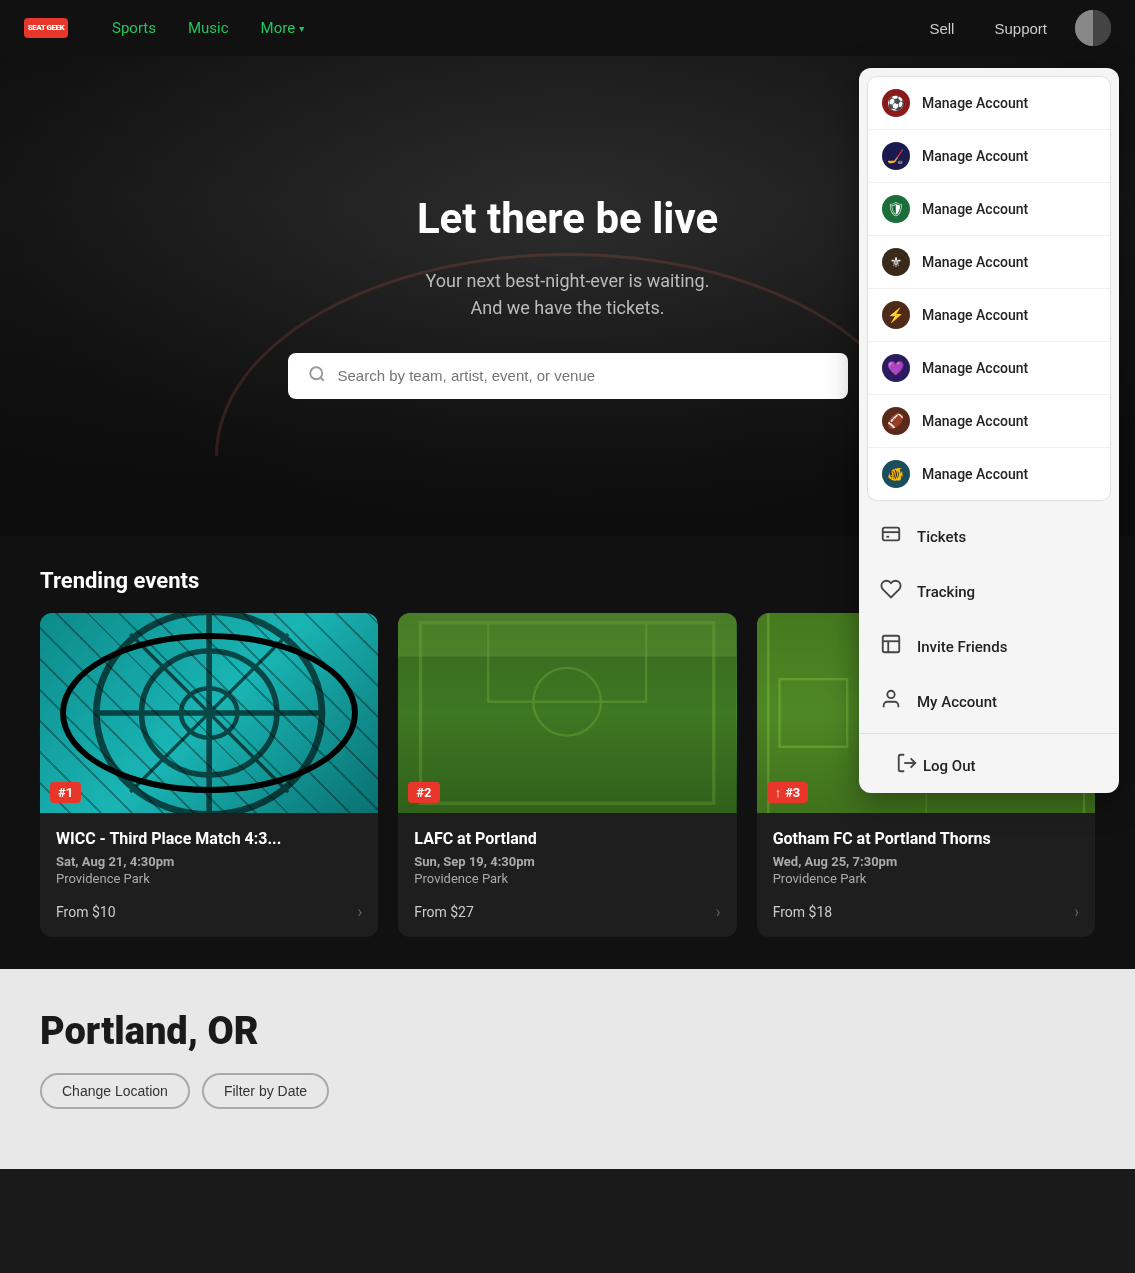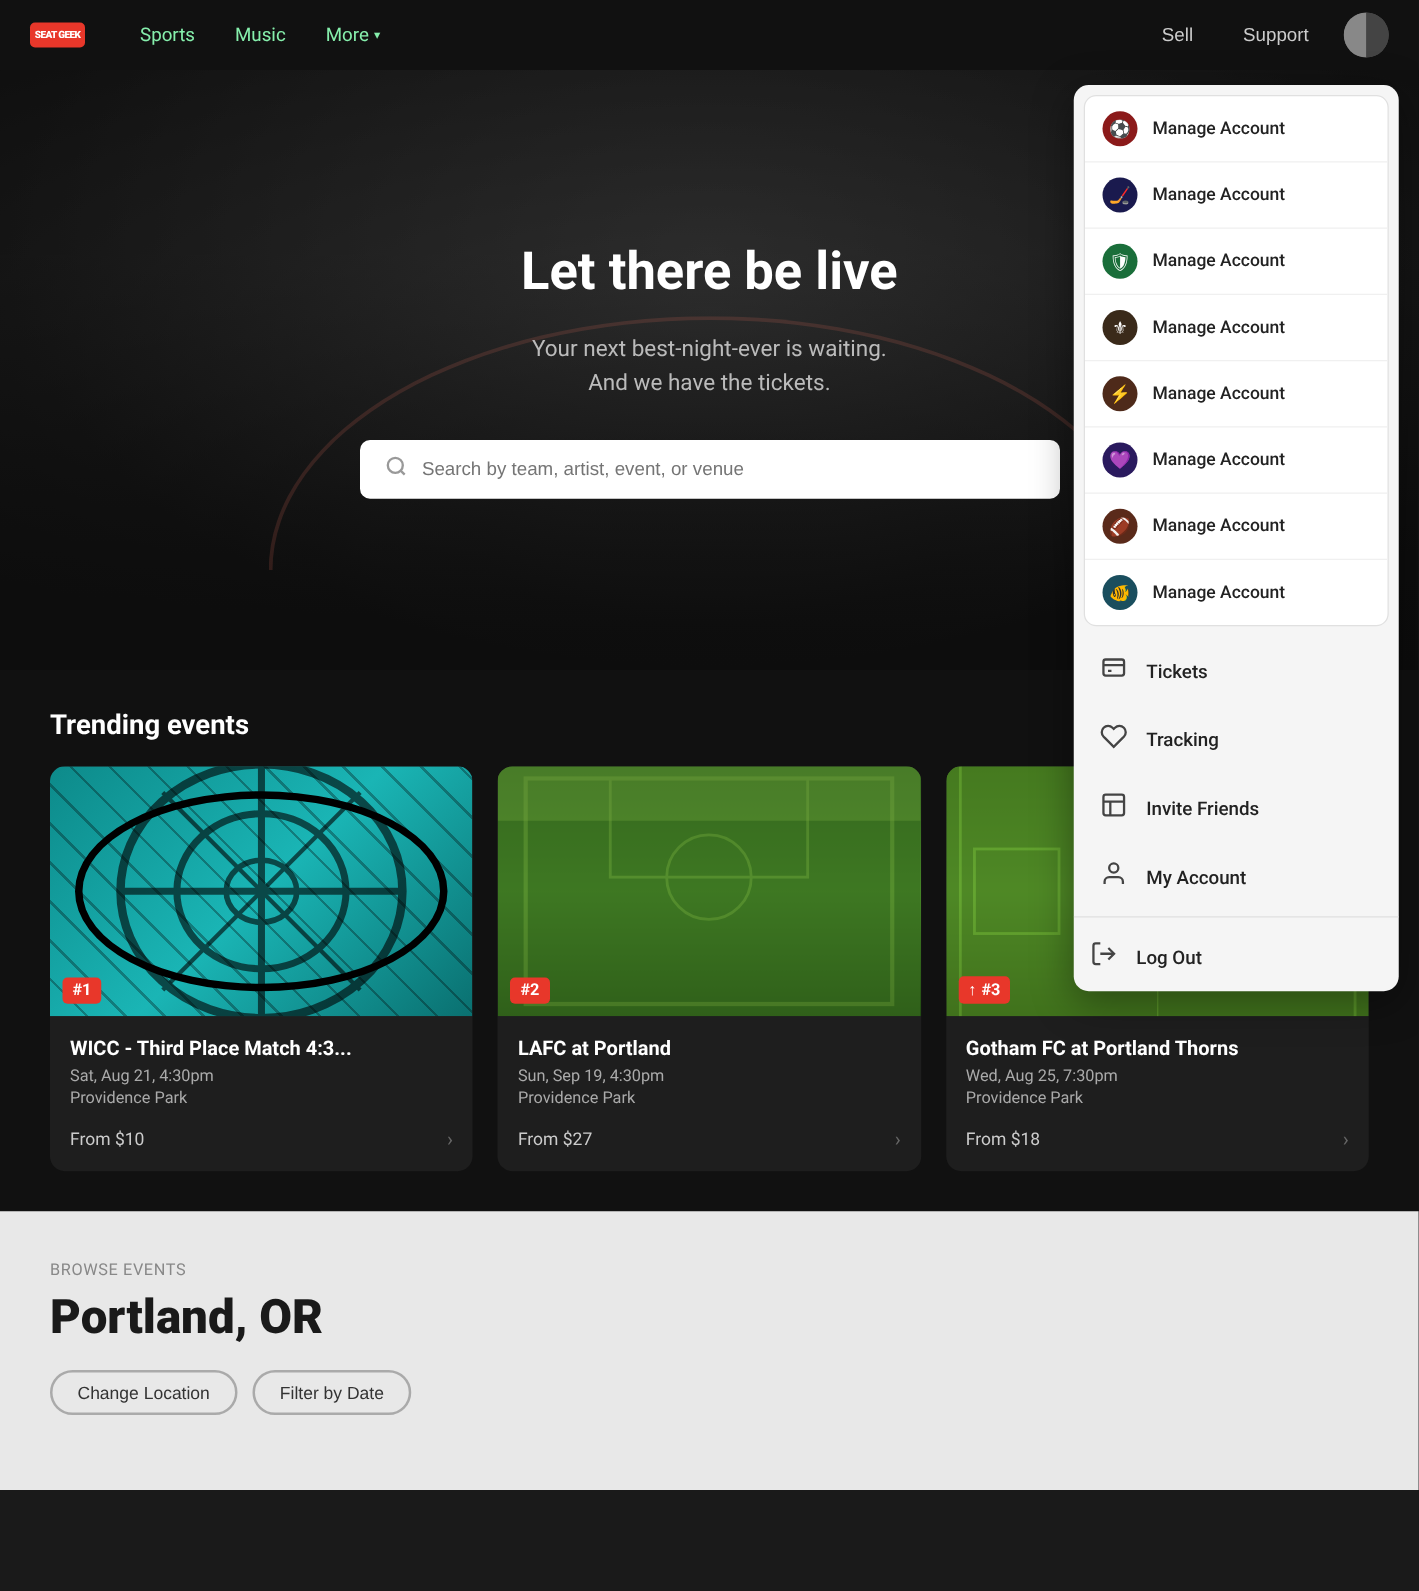--- a/index.html
+++ b/index.html
@@ -13,21 +13,21 @@
     .nav-logo {
       display: flex; align-items: center; margin-right: 32px;
     }
     .logo-box {
       width: 44px; height: 20px; background: #e8372a; border-radius: 4px;
       display: flex; align-items: center; justify-content: center;
       font-weight: 900; font-size: 10px; color: white; letter-spacing: -0.5px; line-height: 1.1; text-align: center;
     }
     .nav-links { display: flex; gap: 8px; flex: 1; }
     .nav-link {
-      color: #86efac; text-decoration: none; padding: 8px 12px; border-radius: 4px;
+      color: #22c55e; text-decoration: none; padding: 8px 12px; border-radius: 4px;
       font-size: 15px; cursor: pointer; display: flex; align-items: center; gap: 4px;
     }
     .nav-right { display: flex; align-items: center; gap: 16px; }
     .nav-btn {
       background: none; border: none; color: #ccc; font-size: 15px;
       cursor: pointer; padding: 8px 12px; border-radius: 4px;
     }
     .avatar-circle {
       width: 36px; height: 36px; border-radius: 50%; background: #555;
       display: flex; align-items: center; justify-content: center;
@@ -110,21 +110,21 @@
       background: #e8372a; color: white; font-weight: 700; font-size: 13px;
       padding: 3px 8px; border-radius: 4px;
     }
     .rank-badge-up {
       position: absolute; bottom: 10px; left: 10px;
       background: #e8372a; color: white; font-weight: 700; font-size: 13px;
       padding: 3px 8px; border-radius: 4px; display: flex; align-items: center; gap: 4px;
     }
     .card-body { padding: 16px; }
     .card-title { font-size: 16px; font-weight: 700; color: #fff; margin-bottom: 6px; }
-    .card-date { font-size: 13px; color: #aaa; margin-bottom: 2px; }
+    .card-date { font-size: 13px; color: #aaa; margin-bottom: 2px; font-weight: bold; }
     .card-venue { font-size: 13px; color: #aaa; margin-bottom: 16px; }
     .card-footer { display: flex; align-items: center; justify-content: space-between; }
     .card-price { font-size: 14px; color: #ccc; }
     .card-arrow { color: #666; font-size: 16px; }
 
     
     .browse-section { padding: 40px 40px 60px; background: #e8e8e8; }
     .browse-label { font-size: 13px; color: #888; text-transform: uppercase; letter-spacing: 0.5px; margin-bottom: 8px; }
     .browse-city { font-size: 38px; font-weight: 900; color: #1a1a1a; margin-bottom: 20px; }
     .browse-buttons { display: flex; gap: 12px; }
@@ -153,21 +153,21 @@
       width: 28px; height: 28px; border-radius: 50%; display: flex; align-items: center;
       justify-content: center; font-size: 14px; flex-shrink: 0; overflow: hidden;
     }
     .account-label { font-size: 14px; color: #222; font-weight: 500; }
     .dropdown-menu-item {
       display: flex; align-items: center; gap: 14px; padding: 14px 20px;
       cursor: pointer; color: #222; font-size: 15px; font-weight: 500;
     }
     .dropdown-menu-icon { font-size: 20px; color: #444; width: 24px; text-align: center; }
     .dropdown-logout {
-      display: flex; align-items: center; gap: 14px; padding: 14px 12px;
+      display: flex; align-items: center; gap: 4px; padding: 14px 36px;
       cursor: pointer; color: #222; font-size: 15px; font-weight: 500;
       margin-top: 4px;
     }
   </style>
 </head>
 <body>
 
 <nav>
   <div class="nav-logo">
     <div class="logo-box">
@@ -382,19 +382,18 @@
           <span class="card-price">From $18</span>
           <span class="card-arrow">›</span>
         </div>
       </div>
     </div>
 
   </div>
 </div>
 
 <div class="browse-section">
-  <div class="browse-label">Browse Events</div>
   <div class="browse-city">Portland, OR</div>
   <div class="browse-buttons">
     <button class="browse-btn">Change Location</button>
     <button class="browse-btn">Filter by Date</button>
   </div>
 </div>
 
 </body></html>

